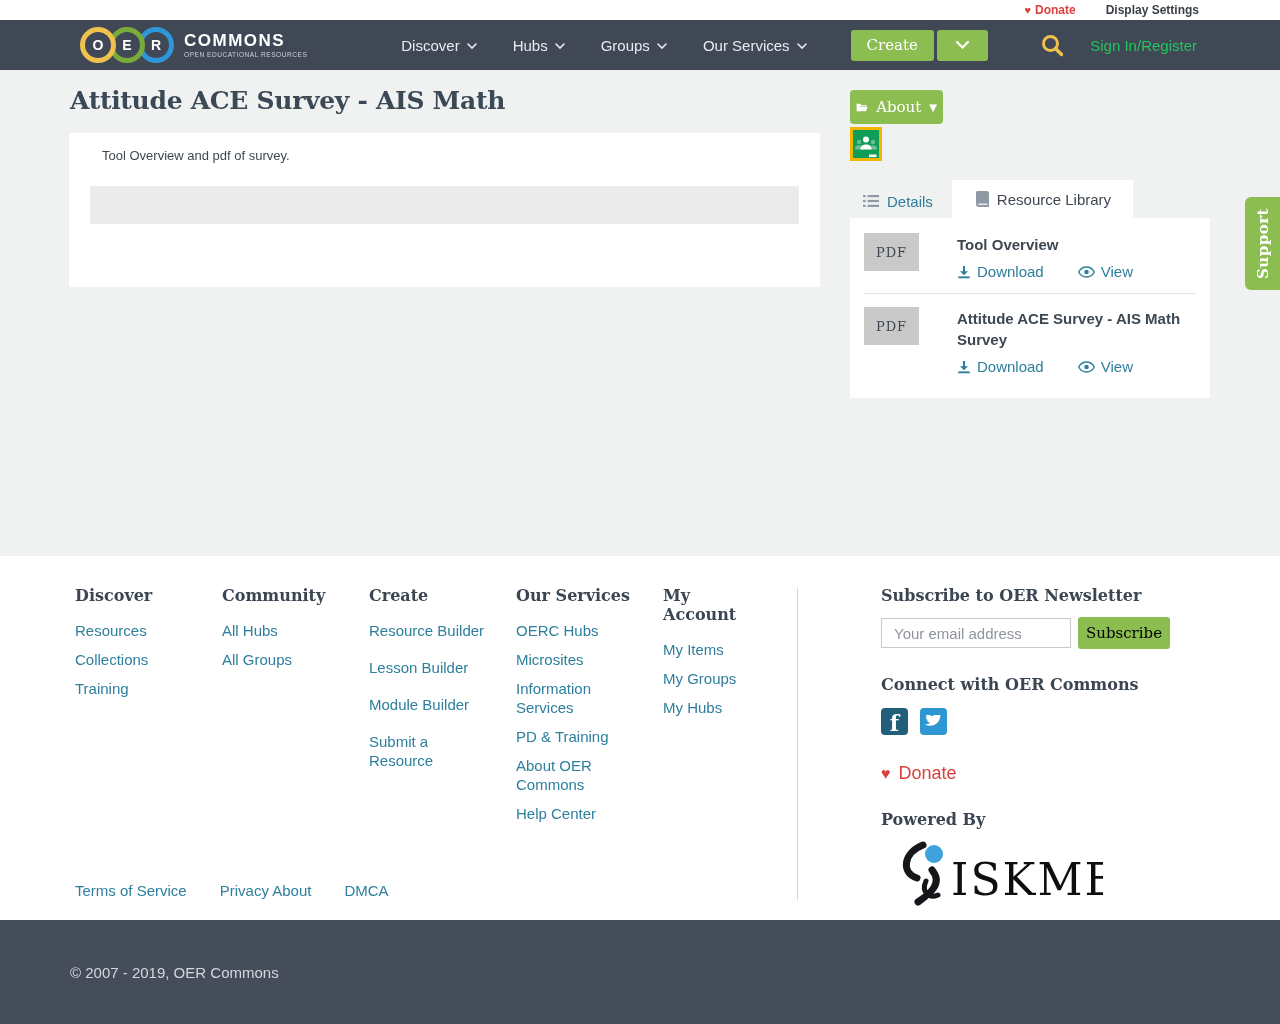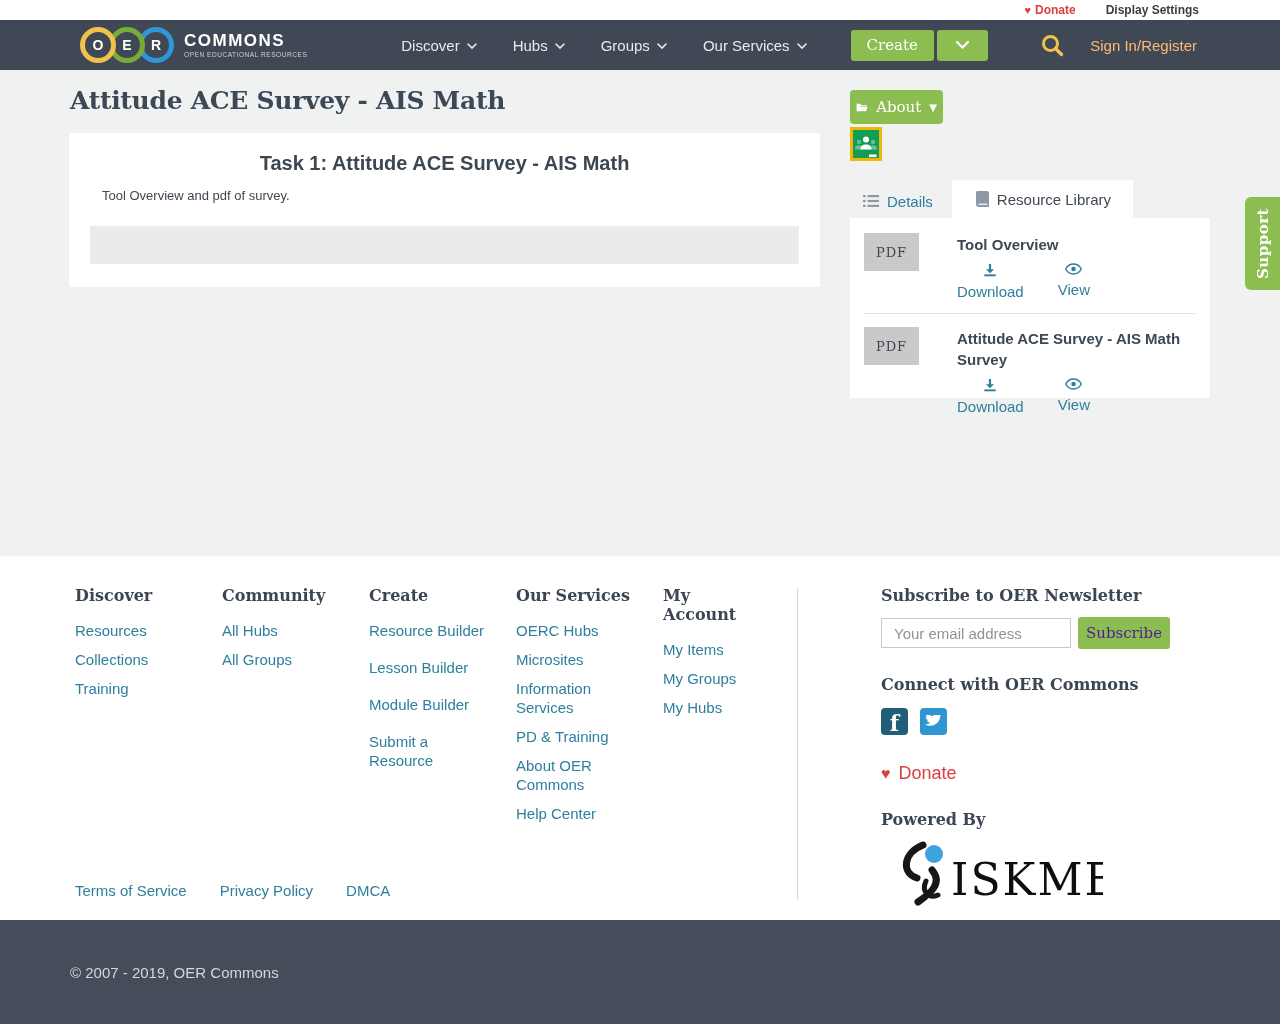--- a/index.html
+++ b/index.html
@@ -42,21 +42,21 @@
 
   .create-group { display:flex; margin-left:44px; gap:3px; }
   .btn-create, .btn-create-caret {
     background:#8cbd51; border:none; color:#fff; height:31px; border-radius:3px;
     cursor:pointer; display:flex; align-items:center; justify-content:center;
   }
   .btn-create { padding:0 16px; font-family:"DejaVu Serif", serif; font-size:15px; }
   .btn-create-caret { width:51px; }
 
   .nav-search { margin-left:auto; cursor:pointer; display:flex; }
-  .signin { margin-left:26px; margin-right:83px; color:#fdba74; font-size:15px; }
+  .signin { margin-left:26px; margin-right:83px; color:#22c55e; font-size:15px; }
 
   
   .main { position:relative; height:486px; background:#f0f1f1; }
   .page-title {
     position:absolute; left:70px; top:16px; margin:0;
     font-family:"DejaVu Serif", serif; font-weight:bold; letter-spacing:-.3px;
     font-size:25px; color:#3b4956;
   }
   .card {
     position:absolute; left:69px; top:63px; width:751px; height:154px;
@@ -84,21 +84,21 @@
   .panel { position:absolute; left:850px; top:148px; width:360px; height:180px; background:#fff; padding:15px 14px 0; }
   .res-item { display:flex; gap:12px; }
   .res-thumb {
     width:55px; height:38px; background:#c9c9c9; color:#3f4651; flex:none;
     font-family:"DejaVu Serif", serif; font-size:13px; letter-spacing:1px;
     display:flex; align-items:center; justify-content:center;
   }
   .res-body { flex:1; padding-top:1px;margin-left:26px; }
   .res-title { font-weight:bold; font-size:15px; color:#3d4852; line-height:21px; margin-bottom:8px; }
   .res-links { display:flex; gap:34px; }
-  .res-link { color:#2d7f9d; font-size:15px; display:flex; align-items:center; gap:6px;flex-direction:column; }
+  .res-link { color:#2d7f9d; font-size:15px; display:flex; align-items:center; gap:6px; }
   .res-divider { border:none; border-top:1px solid #e3e3e3; margin:13px 0; }
 
   .support-tab {
     position:absolute; right:0; top:197px; width:35px; height:93px;
     background:#8cbd51; border-radius:6px 0 0 6px; cursor:pointer;
     display:flex; align-items:center; justify-content:center; border:none; padding:0;
   }
   .support-label {
     writing-mode:vertical-rl; transform:rotate(180deg); color:#fff;
     font-family:"DejaVu Serif", serif; font-weight:bold; font-size:15px; letter-spacing:.5px;
@@ -121,21 +121,21 @@
   .newsletter { position:absolute; left:881px; top:30px; width:330px; }
   .fheading {
     font-family:"DejaVu Serif", serif; font-size:16px; font-weight:bold;
     color:#3c4653; margin:0;
   }
   .nl-row { display:flex; margin-top:13px; }
   .nl-input { width:190px; height:30px; border:1px solid #c9c9c9; padding:0 12px; font-size:15px; color:#555; font-family:"Liberation Sans", sans-serif; }
   .nl-input::placeholder { color:#8f949c; }
   .subscribe-btn {
     margin-left:7px; width:92px; height:32px; margin-top:-1px;
-    background:#8cbd51; border:none; border-radius:3px; color:#4c1d95;
+    background:#8cbd51; border:none; border-radius:3px; color:#000000;
     font-family:"DejaVu Serif", serif; font-size:15px; cursor:pointer;
   }
   .connect-heading { margin-top:26px; }
   .social-row { display:flex; gap:12px; margin-top:14px; }
   .social-fb {
     width:27px; height:27px; background:#205e79; border-radius:4px; overflow:hidden;
     color:#fff; display:flex; align-items:flex-end; justify-content:center;
     font-family:"DejaVu Serif", serif; font-weight:bold; font-size:22px; line-height:24px; cursor:pointer;
   }
   .social-tw {
@@ -232,21 +232,20 @@
         <line x1="14.5" y1="14.5" x2="20.5" y2="20.5" stroke="#f0c24b" stroke-width="3.4" stroke-linecap="round"></line>
       </svg>
   </span>
   <a class="signin">Sign In/Register</a>
 </nav>
 
 <div class="main">
   <h1 class="page-title">Attitude ACE Survey - AIS Math</h1>
 
   <section class="card">
-    <h2 class="card-heading">Task 1: Attitude ACE Survey - AIS Math</h2>
     <p class="card-desc">Tool Overview and pdf of survey.</p>
     <div class="card-placeholder"></div>
   </section>
 
   <button class="save-btn">
     <svg width="18" height="13" viewBox="0 0 20 14">
         <path d="M1 1h6l1.6 2.2H18v2H6L4 13H1V1z" fill="#fff"></path>
         <path d="M5 6.2h14L16.6 13H3.2L5 6.2z" fill="#fff"></path>
       </svg>
     <span>About</span>
@@ -404,20 +403,20 @@
       <path d="M30 6 C 10 14 8 34 24 39" fill="none" stroke="#17171b" stroke-width="7" stroke-linecap="round"></path>
       <path d="M39 31 C 50 44 38 54 25 63" fill="none" stroke="#17171b" stroke-width="7" stroke-linecap="round"></path>
       <path d="M33 42 C 28 53 36 60 45 56" fill="none" stroke="#17171b" stroke-width="5" stroke-linecap="round"></path>
       <circle cx="41" cy="15" r="9" fill="#3ea3dc"></circle>
       <text x="58" y="56" font-family="DejaVu Serif, serif" font-size="44" fill="#0e0e0e" letter-spacing="2">ISKME</text>
     </svg>
   </div>
 
   <div class="legal">
     <a>Terms of Service</a>
-    <a>Privacy Policy</a>
+    <a>Privacy About</a>
     <a>DMCA</a>
   </div>
 </footer>
 
 <div class="bottombar">
   <div class="copyright">© 2007 - 2019, OER Commons</div>
 </div>
 
 </body></html>

